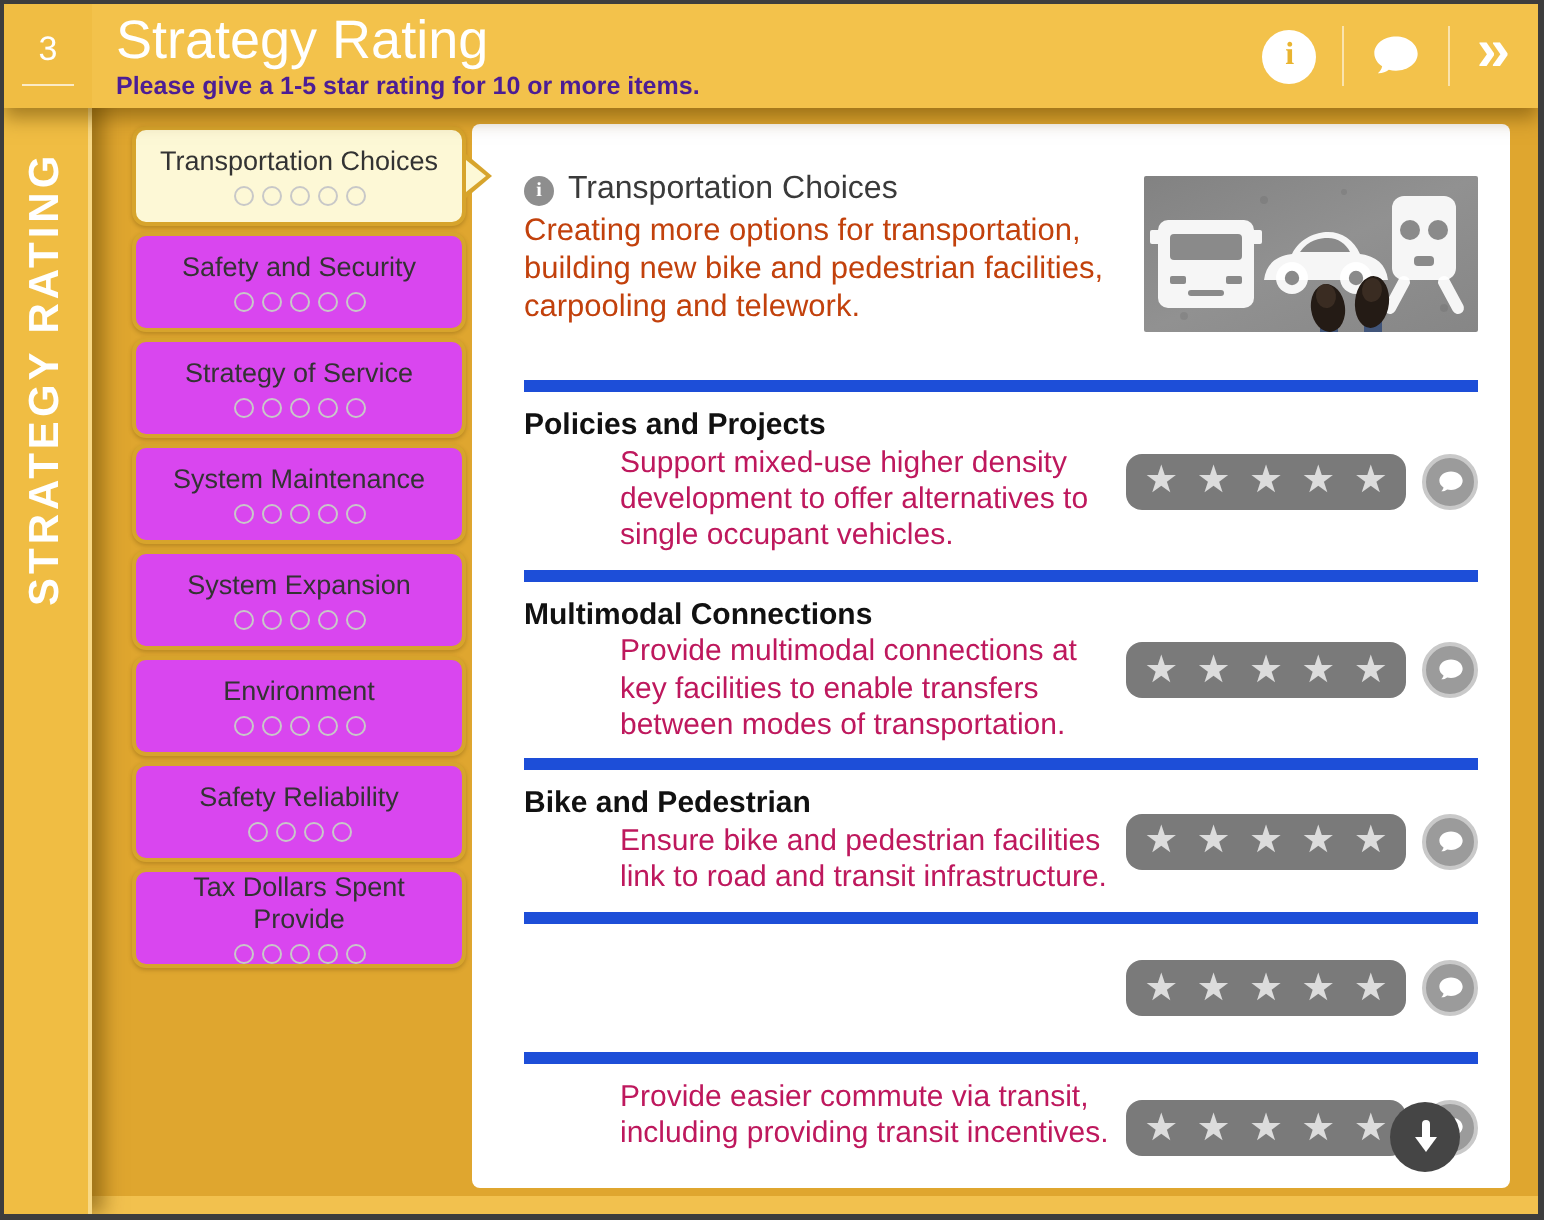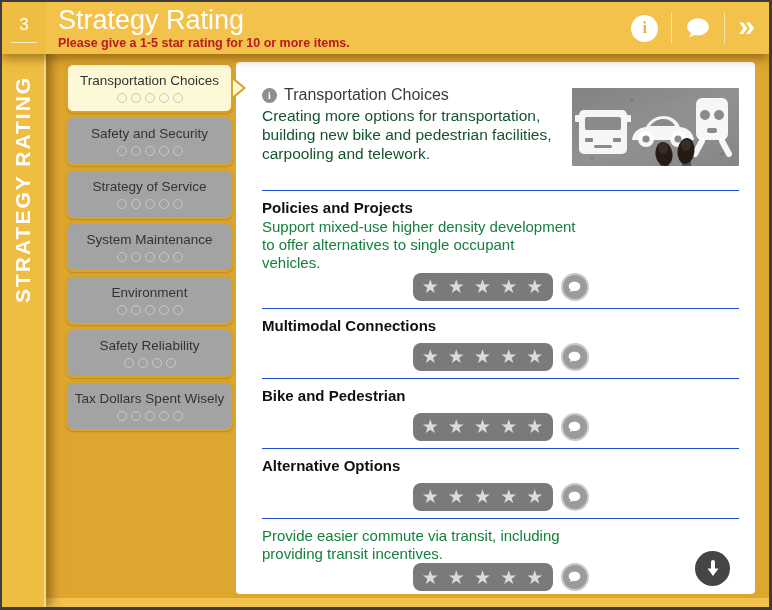--- a/index.html
+++ b/index.html
@@ -17,59 +17,59 @@
     display:flex; align-items:center; justify-content:center; white-space:nowrap; }
 
   .app-header { position:absolute; left:0; top:0; width:100%; height:52px; background:#F3C24B;
     box-shadow:0 5px 9px rgba(92,62,0,.5); z-index:4; display:flex; align-items:center; }
   .step-cell { width:44px; height:100%; background:#F0BD43; display:flex; flex-direction:column;
     align-items:center; justify-content:center; flex:0 0 44px; }
   .step-number { color:#fff; font-size:17px; line-height:1; margin-top:2px; }
   .step-underline { width:26px; height:1px; background:rgba(255,255,255,.7); margin-top:9px; }
   .header-text { margin-left:12px; flex:1; }
   .header-title { color:#fff; font-size:27px; line-height:1.05; font-weight:400; }
-  .header-subtitle { color:#b91c1c; font-size:12.5px; font-weight:bold; margin-top:2px; }
+  .header-subtitle { color:#4c1d95; font-size:12.5px; font-weight:bold; margin-top:2px; }
   .header-icons { display:flex; align-items:center; margin-right:14px; }
   .hdr-sep { width:1px; height:30px; background:rgba(255,255,255,.55); margin:0 13px; }
   .info-circle { width:27px; height:27px; border-radius:50%; background:#fff; color:#E9B430;
     display:flex; align-items:center; justify-content:center; font-weight:bold; font-size:16px;
     font-family:"Liberation Serif", serif; cursor:pointer; }
   .hdr-bubble { cursor:pointer; display:flex; }
   .hdr-forward { color:#fff; font-size:30px; font-weight:bold; line-height:1; cursor:pointer; margin-top:-4px; }
 
   .tabs { position:absolute; left:64px; top:61px; width:167px; z-index:3;
     display:flex; flex-direction:column; gap:3px; }
-  .tab { position:relative; height:50px; background:#a3a3a3; border:2px solid #D7A42C; border-radius:7px;
+  .tab { position:relative; height:50px; background:#d946ef; border:2px solid #D7A42C; border-radius:7px;
     display:flex; flex-direction:column; align-items:center; justify-content:center;
     padding:2px 5px; cursor:pointer; box-shadow:0 1px 2px rgba(92,62,0,.3); }
   .tab-label { font-size:13.5px; color:#333; text-align:center; line-height:1.15; }
   .dots { display:flex; gap:4px; margin-top:5px; }
   .dot { width:10px; height:10px; border:1.5px solid #C8C8C8; border-radius:50%; background:transparent; }
   .tab.selected { background:#FDF8D6; }
   .arrow-outer, .arrow-inner { display:none; position:absolute; width:0; height:0; }
   .tab.selected .arrow-outer { display:block; right:-15px; top:50%; margin-top:-11px;
     border-top:11px solid transparent; border-bottom:11px solid transparent; border-left:13px solid #D7A42C; }
   .tab.selected .arrow-inner { display:block; right:-12px; top:50%; margin-top:-8px;
     border-top:8px solid transparent; border-bottom:8px solid transparent; border-left:10px solid #FDF8D6; }
 
   .panel { position:absolute; left:234px; top:60px; width:519px; height:532px; background:#fff;
     border-radius:4px; z-index:2; padding:24px 0 0 26px; overflow:hidden; }
   .topic { position:relative; min-height:92px; }
   .topic-title { display:flex; align-items:center; gap:7px; font-size:16px; color:#3a3a3a; }
   .info-badge { width:15px; height:15px; border-radius:50%; background:#8E8E8E; color:#fff;
     font-size:10px; font-weight:bold; display:flex; align-items:center; justify-content:center;
     font-family:"Liberation Serif", serif; flex:0 0 15px; }
-  .topic-desc { font-size:15.5px; color:#14532d; line-height:1.24; margin-top:2px; width:318px; }
+  .topic-desc { font-size:15.5px; color:#c2410c; line-height:1.24; margin-top:2px; width:318px; }
   .photo { position:absolute; top:2px; right:16px; width:167px; height:78px; border-radius:1px; overflow:hidden; }
 
   .items { margin-top:12px; margin-right:16px; }
-  .item { display:flex; border-top:1px solid #1d4ed8; padding:8px 0 7px; min-height:70px;flex-direction:column; }
+  .item { display:flex; border-top:6px solid #1d4ed8; padding:8px 0 7px; min-height:70px; }
   .item-text { flex:1; padding-right:4px; }
   .item-title { font-size:15px; font-weight:bold; color:#111; line-height:1.25; }
-  .item-desc { font-size:15px; color:#15803d; line-height:1.22; max-width:314px; }
+  .item-desc { font-size:15px; color:#be185d; line-height:1.22; max-width:314px;margin-left:48px; }
   .controls { display:flex; align-items:center; gap:8px; align-self:center; }
   .star-tray { width:140px; height:28px; background:#7A7A7A; border-radius:8px;
     display:flex; align-items:center; justify-content:space-evenly; cursor:pointer; }
   .star { font-size:19px; color:#DCDCDC; line-height:1; cursor:pointer; }
   .bubble-btn { width:28px; height:28px; border-radius:50%; background:#9B9B9B; border:2px solid #C9C9C9;
     display:flex; align-items:center; justify-content:center; cursor:pointer; }
 
   .down-btn { position:absolute; right:25px; bottom:8px; width:35px; height:35px; border-radius:50%;
     background:#454545; display:flex; align-items:center; justify-content:center; cursor:pointer; z-index:5; }
 </style>
@@ -147,20 +147,31 @@
     <div class="dots">
             <span class="dot"></span>
             <span class="dot"></span>
             <span class="dot"></span>
             <span class="dot"></span>
             <span class="dot"></span>
           </div>
 
   </div>
         <div class="tab">
+    <div class="tab-label">System Expansion</div>
+    <div class="dots">
+            <span class="dot"></span>
+            <span class="dot"></span>
+            <span class="dot"></span>
+            <span class="dot"></span>
+            <span class="dot"></span>
+          </div>
+
+  </div>
+        <div class="tab">
     <div class="tab-label">Environment</div>
     <div class="dots">
             <span class="dot"></span>
             <span class="dot"></span>
             <span class="dot"></span>
             <span class="dot"></span>
             <span class="dot"></span>
           </div>
 
   </div>
@@ -168,21 +179,21 @@
     <div class="tab-label">Safety Reliability</div>
     <div class="dots">
             <span class="dot"></span>
             <span class="dot"></span>
             <span class="dot"></span>
             <span class="dot"></span>
           </div>
 
   </div>
         <div class="tab">
-    <div class="tab-label">Tax Dollars Spent Wisely</div>
+    <div class="tab-label">Tax Dollars Spent Provide</div>
     <div class="dots">
             <span class="dot"></span>
             <span class="dot"></span>
             <span class="dot"></span>
             <span class="dot"></span>
             <span class="dot"></span>
           </div>
 
   </div>
       </div>
@@ -265,58 +276,59 @@
       <div class="bubble-btn">
         <svg width="15" height="14" viewBox="0 0 24 24">
           <path fill="#fff" d="M12 3C6.5 3 2 6.4 2 10.7c0 2.4 1.4 4.6 3.6 6-0.2 1.2-0.9 2.4-2 3.3 1.9 0.1 3.7-0.5 5.1-1.6 1 0.3 2.1 0.4 3.3 0.4 5.5 0 10-3.4 10-7.8S17.5 3 12 3z"></path>
         </svg>
       </div>
     </div>
   </div>
           <div class="item">
     <div class="item-text">
       <div class="item-title">Multimodal Connections</div>
+      <div class="item-desc">Provide multimodal connections at key facilities to enable transfers between modes of transportation.</div>
     </div>
     <div class="controls">
       <div class="star-tray">
                 <span class="star">★</span>
                 <span class="star">★</span>
                 <span class="star">★</span>
                 <span class="star">★</span>
                 <span class="star">★</span>
               </div>
       <div class="bubble-btn">
         <svg width="15" height="14" viewBox="0 0 24 24">
           <path fill="#fff" d="M12 3C6.5 3 2 6.4 2 10.7c0 2.4 1.4 4.6 3.6 6-0.2 1.2-0.9 2.4-2 3.3 1.9 0.1 3.7-0.5 5.1-1.6 1 0.3 2.1 0.4 3.3 0.4 5.5 0 10-3.4 10-7.8S17.5 3 12 3z"></path>
         </svg>
       </div>
     </div>
   </div>
           <div class="item">
     <div class="item-text">
       <div class="item-title">Bike and Pedestrian</div>
-    </div>
-    <div class="controls">
-      <div class="star-tray">
-                <span class="star">★</span>
-                <span class="star">★</span>
-                <span class="star">★</span>
-                <span class="star">★</span>
-                <span class="star">★</span>
-              </div>
-      <div class="bubble-btn">
-        <svg width="15" height="14" viewBox="0 0 24 24">
-          <path fill="#fff" d="M12 3C6.5 3 2 6.4 2 10.7c0 2.4 1.4 4.6 3.6 6-0.2 1.2-0.9 2.4-2 3.3 1.9 0.1 3.7-0.5 5.1-1.6 1 0.3 2.1 0.4 3.3 0.4 5.5 0 10-3.4 10-7.8S17.5 3 12 3z"></path>
-        </svg>
-      </div>
-    </div>
-  </div>
-          <div class="item">
-    <div class="item-text">
-      <div class="item-title">Alternative Options</div>
+      <div class="item-desc">Ensure bike and pedestrian facilities link to road and transit infrastructure.</div>
+    </div>
+    <div class="controls">
+      <div class="star-tray">
+                <span class="star">★</span>
+                <span class="star">★</span>
+                <span class="star">★</span>
+                <span class="star">★</span>
+                <span class="star">★</span>
+              </div>
+      <div class="bubble-btn">
+        <svg width="15" height="14" viewBox="0 0 24 24">
+          <path fill="#fff" d="M12 3C6.5 3 2 6.4 2 10.7c0 2.4 1.4 4.6 3.6 6-0.2 1.2-0.9 2.4-2 3.3 1.9 0.1 3.7-0.5 5.1-1.6 1 0.3 2.1 0.4 3.3 0.4 5.5 0 10-3.4 10-7.8S17.5 3 12 3z"></path>
+        </svg>
+      </div>
+    </div>
+  </div>
+          <div class="item">
+    <div class="item-text">
     </div>
     <div class="controls">
       <div class="star-tray">
                 <span class="star">★</span>
                 <span class="star">★</span>
                 <span class="star">★</span>
                 <span class="star">★</span>
                 <span class="star">★</span>
               </div>
       <div class="bubble-btn">

